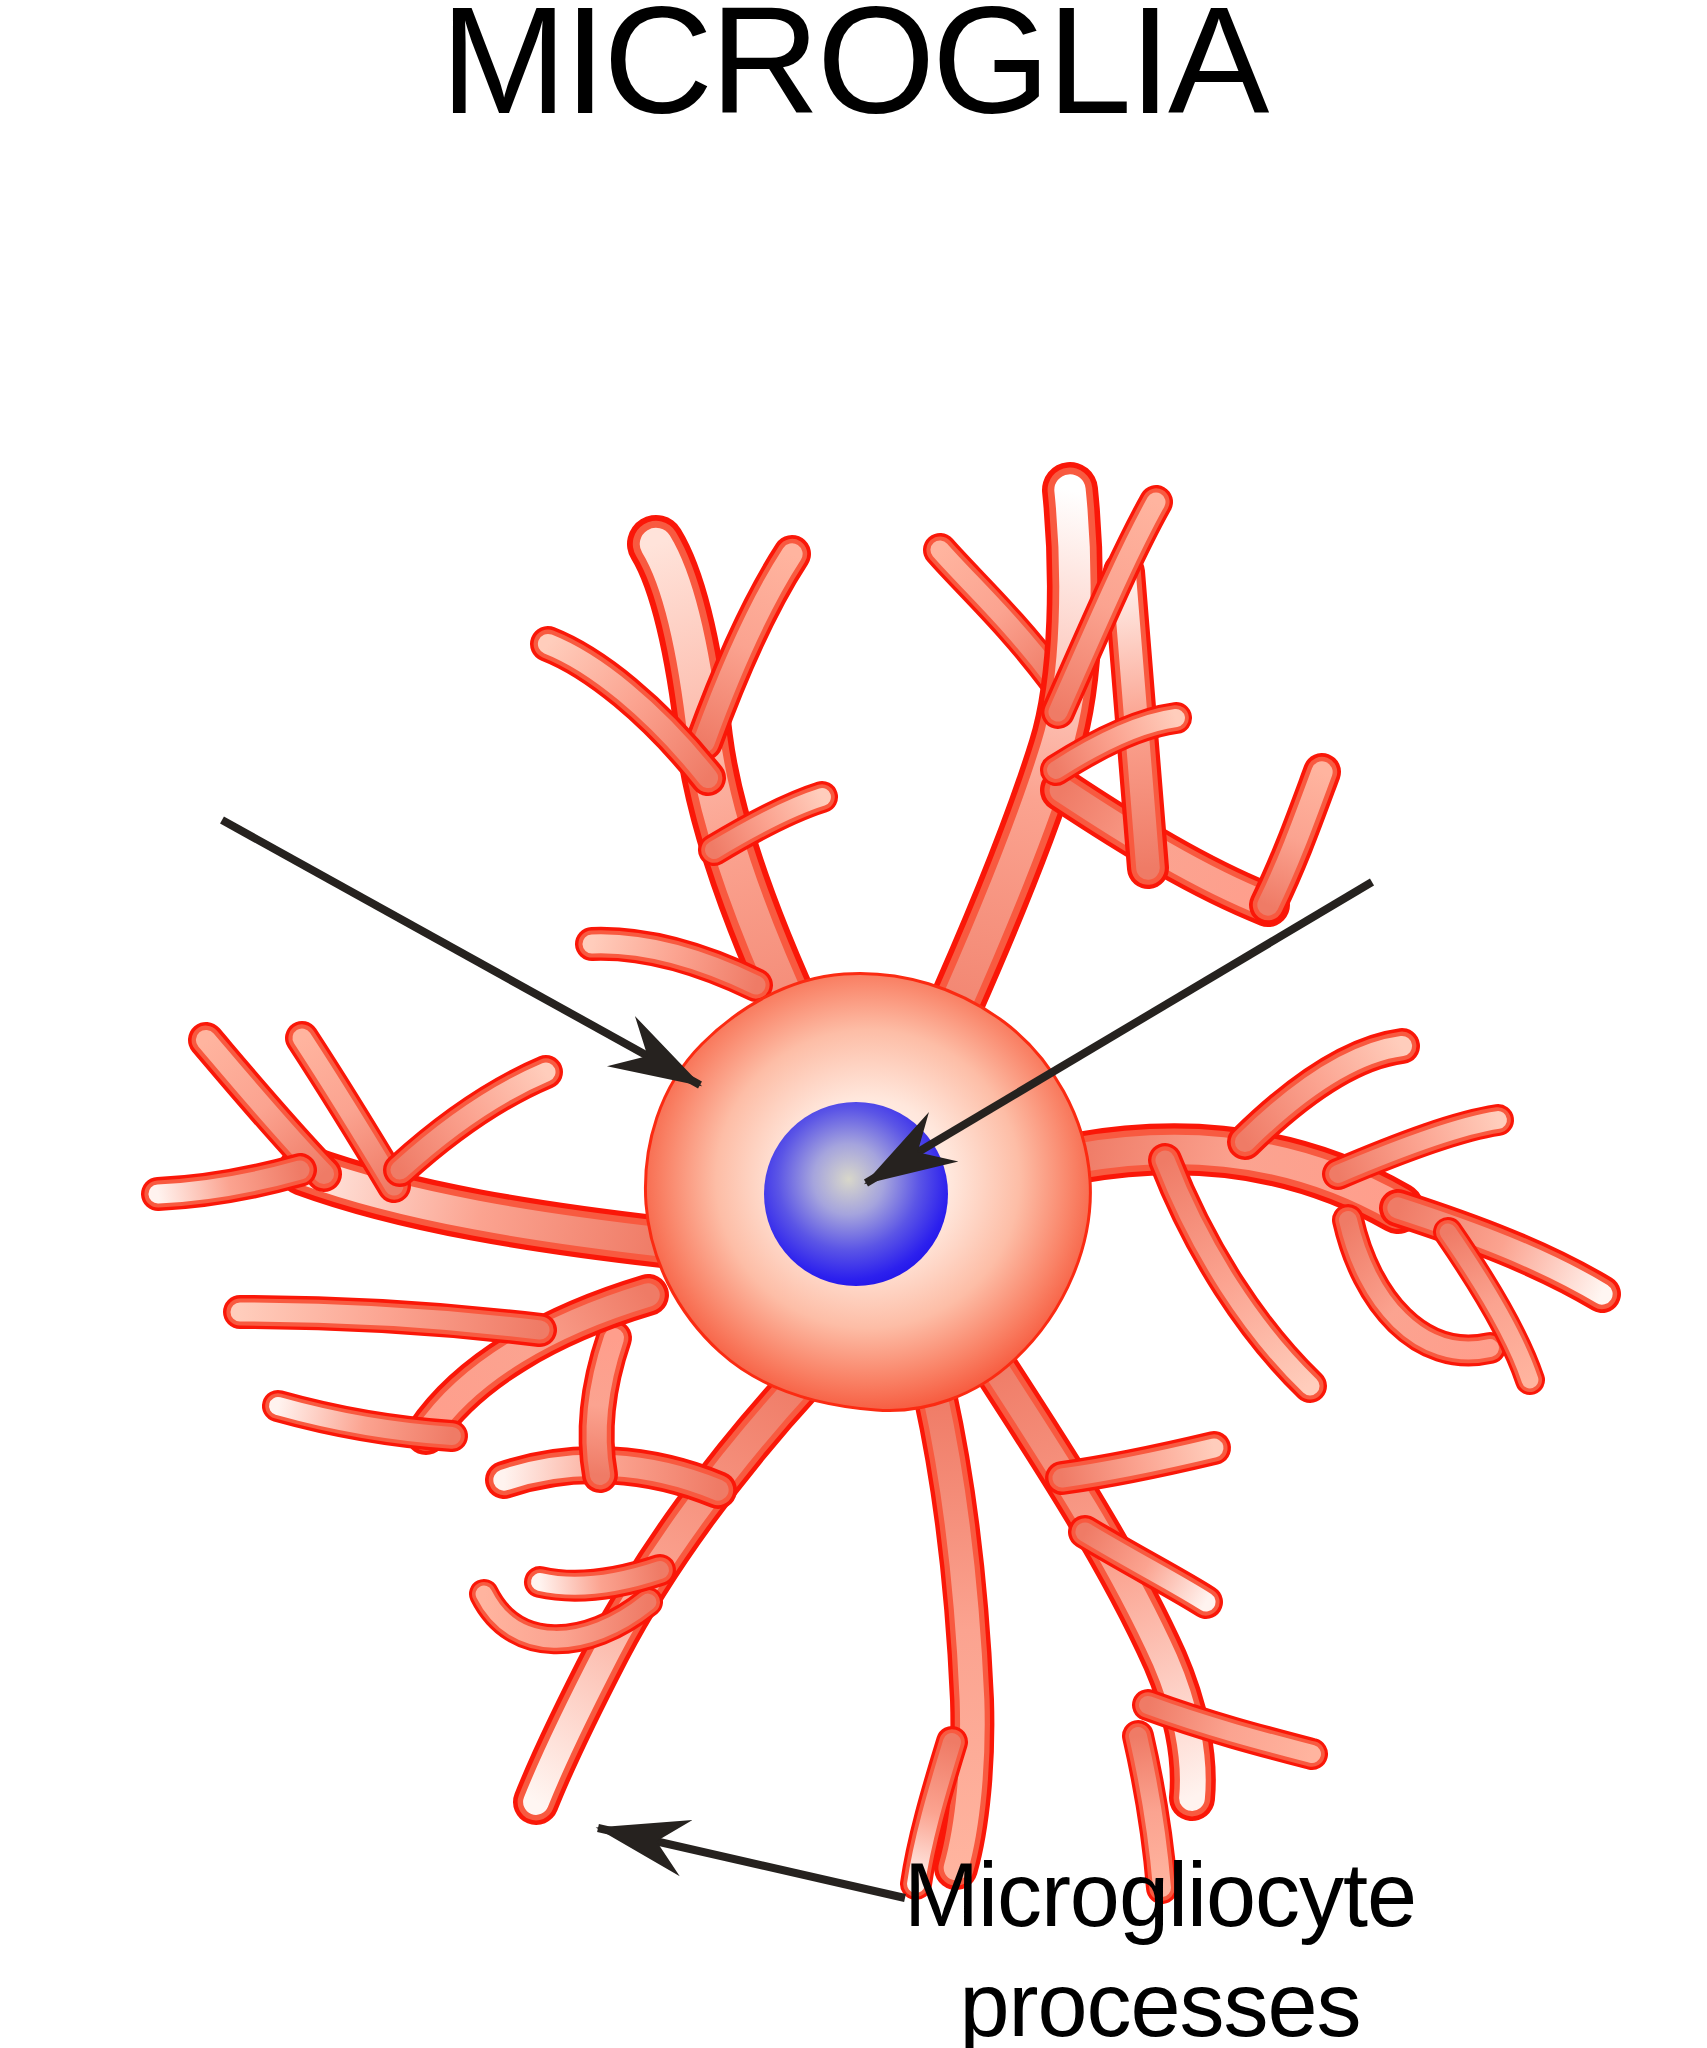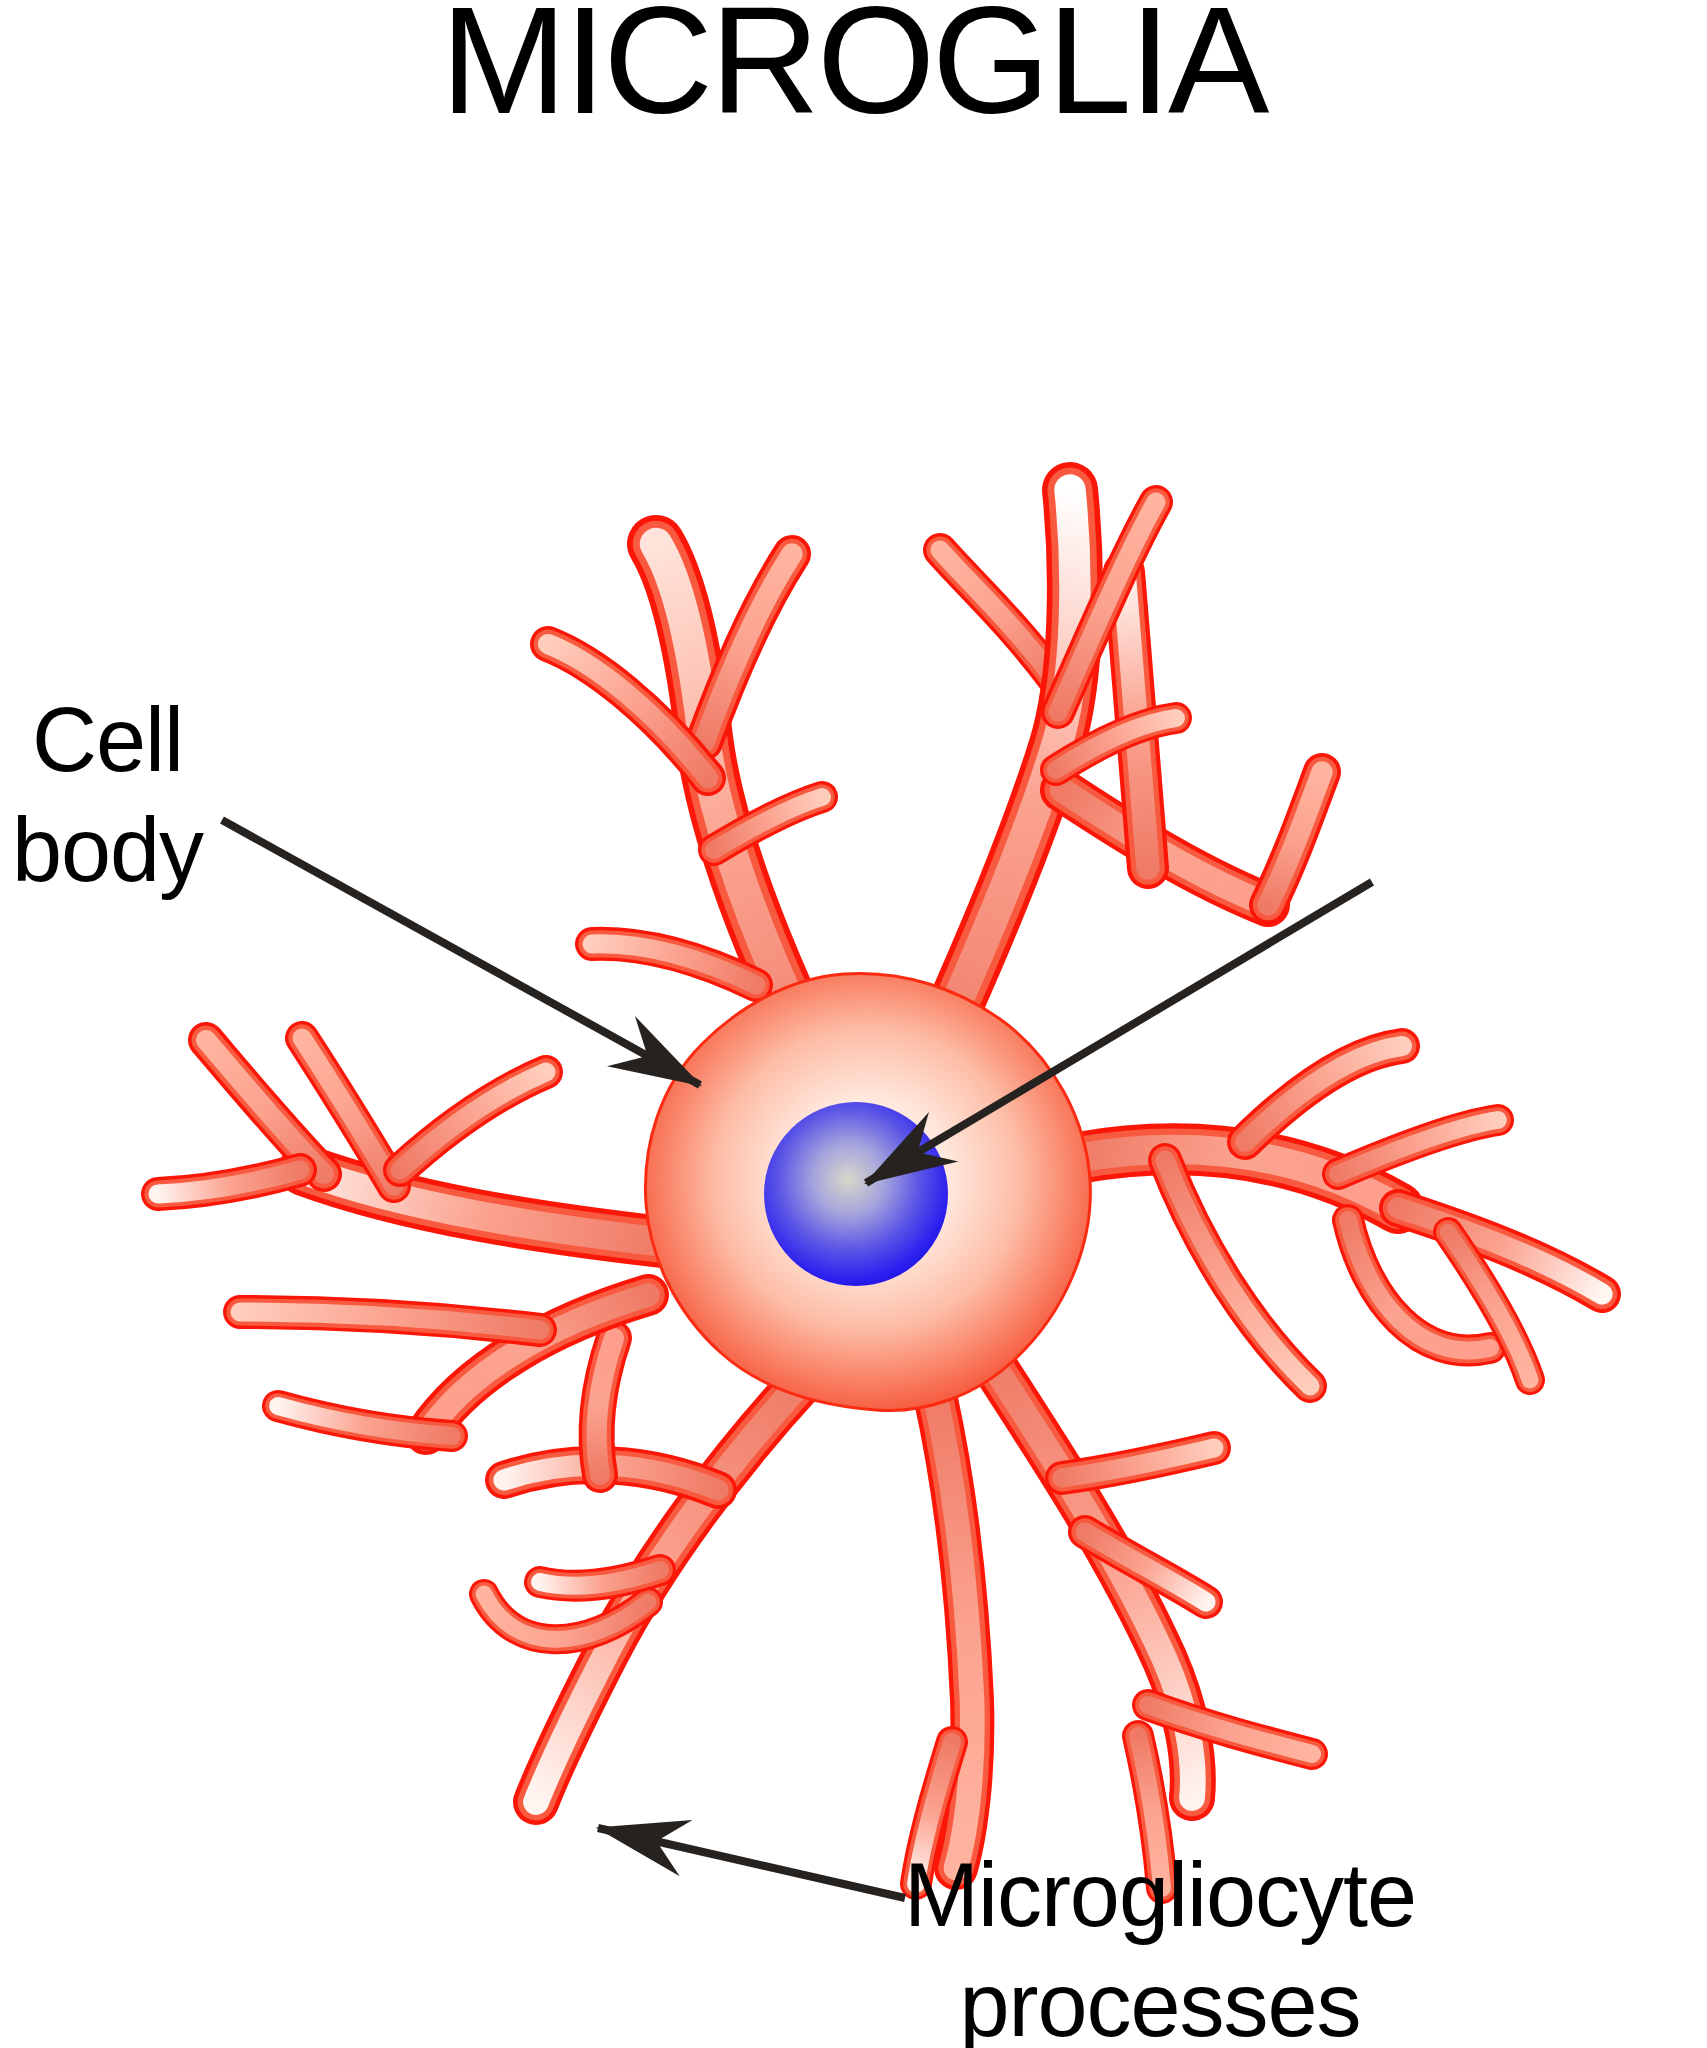--- a/index.html
+++ b/index.html
@@ -387,16 +387,15 @@
     <circle id="nucleus" cx="856" cy="1194" r="92" fill="url(#nucGrad)"></circle>
 
     <g>
       <line x1="222" y1="820" x2="700" y2="1085" stroke="#26221f" stroke-width="8" marker-end="url(#ah)"></line>
       <line x1="1372" y1="882" x2="866" y2="1183" stroke="#26221f" stroke-width="8" marker-end="url(#ah)"></line>
       <line x1="905" y1="1898" x2="598" y2="1828" stroke="#26221f" stroke-width="8" marker-end="url(#ah)"></line>
     </g>
   </svg>
 
   <div id="diagram-title">MICROGLIA</div>
-  <div id="cell-body-label" class="label">Cell body</div>
   <div id="processes-label" class="label">Microgliocyte processes</div>
 
 </div>
 
 </body></html>

